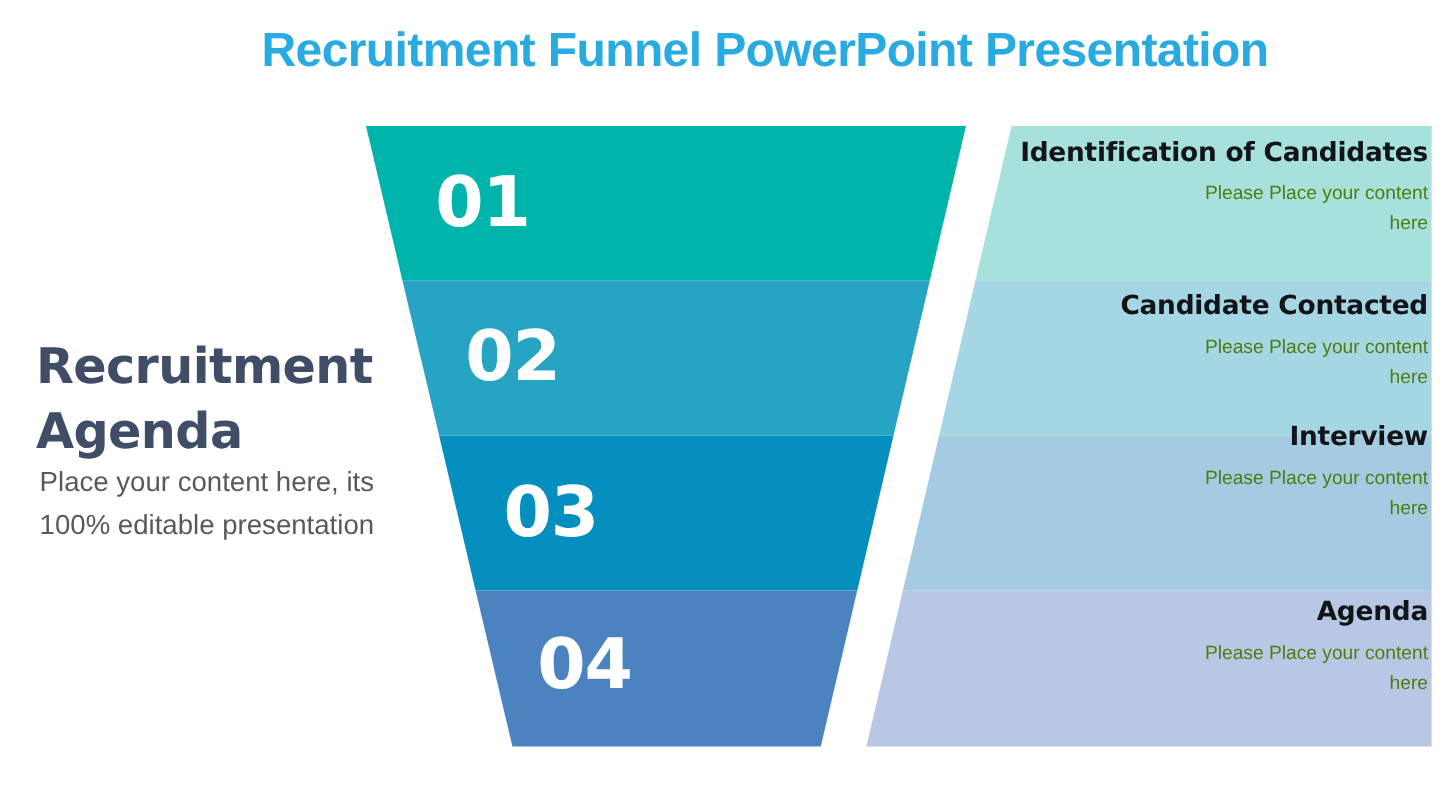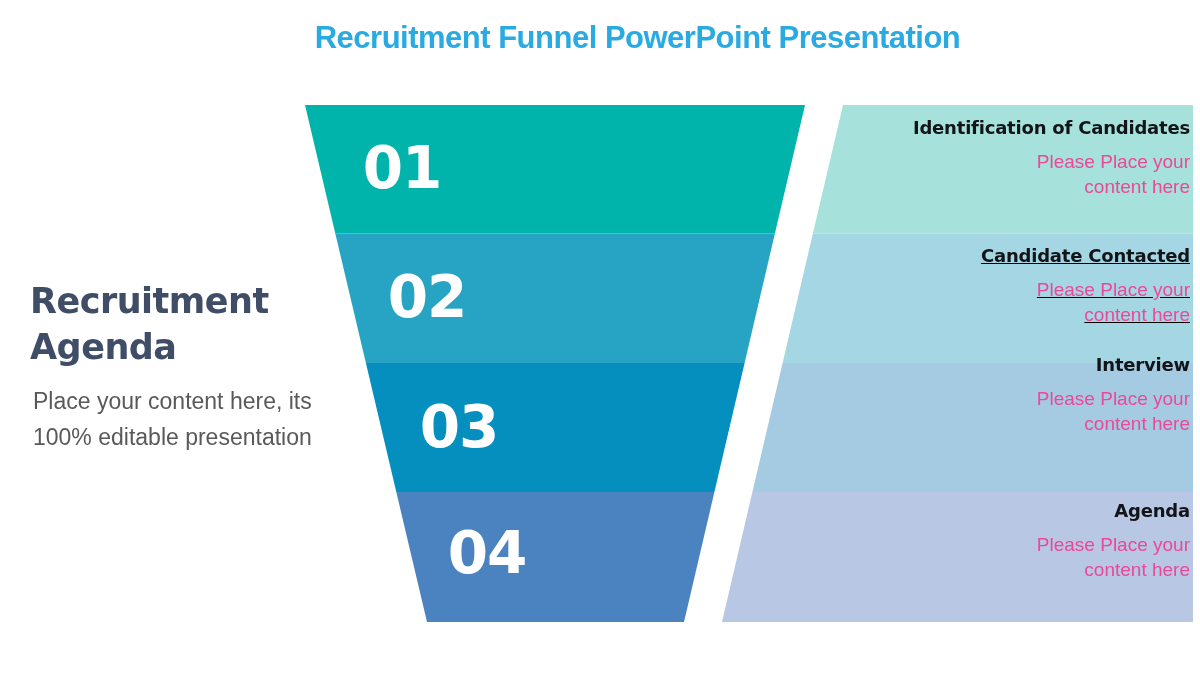--- a/index.html
+++ b/index.html
@@ -15,36 +15,36 @@
     background: #ffffff;
     overflow: hidden;
   }
   .slide-title {
     position: absolute;
     top: 20px;
     left: 0;
     right: 0;
     padding-left: 75px;
     text-align: center;
-    font-size: 31px;
+    font-size: 40px;
     font-weight: 700;
     color: #29ABE2;
     letter-spacing: -0.5px;
   }
   .agenda {
     position: absolute;
     left: 30px;
     top: 278px;
     width: 320px;
   }
   .agenda-heading {
     margin: 0;
     width: 290px;
     font-family: "DejaVu Sans", "Liberation Sans", sans-serif;
-    font-size: 35px;
+    font-size: 41px;
     line-height: 1.32;
     font-weight: 700;
     color: #3F4E66;
     letter-spacing: -0.5px;
   }
   .agenda-description {
     margin: 0;
     position: absolute;
     left: 3px;
     top: 106px;
@@ -66,36 +66,36 @@
     font-weight: 700;
     letter-spacing: -1px;
   }
   .band-text {
     position: absolute;
     right: 10px;
     width: 360px;
     text-align: right;
   }
   .band-text.b1 { top: 115px; }
-  .band-text.b2 { top: 243px; text-decoration: underline; }
+  .band-text.b2 { top: 243px; }
   .band-text.b3 { top: 352px; }
   .band-text.b4 { top: 498px; }
   .band-heading {
     font-family: "DejaVu Sans", "Liberation Sans", sans-serif;
-    font-size: 18px;
+    font-size: 22px;
     line-height: 26px;
     font-weight: 700;
     color: #121417;
     margin-bottom: 8px;
     letter-spacing: -0.2px;
   }
   .band-sub {
-    font-size: 19px;
+    font-size: 16px;
     line-height: 25px;
-    color: #ec4899;
+    color: #4d7c0f;
     max-width: 205px;
     margin-left: auto;
   }
 </style>
 </head>
 <body>
 
 <div class="slide">
 
   <div class="slide-title">Recruitment Funnel PowerPoint Presentation</div>

